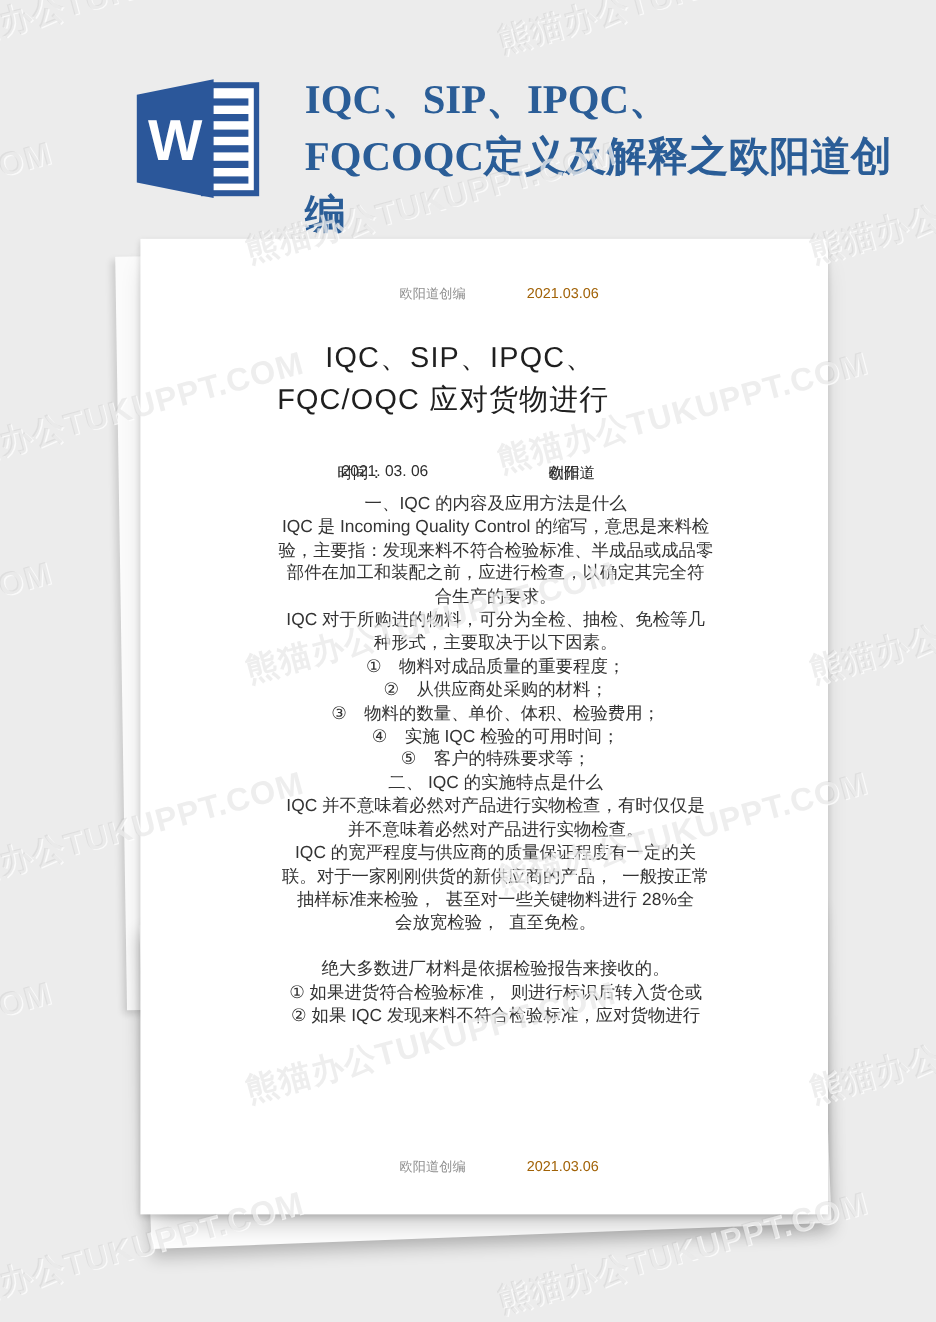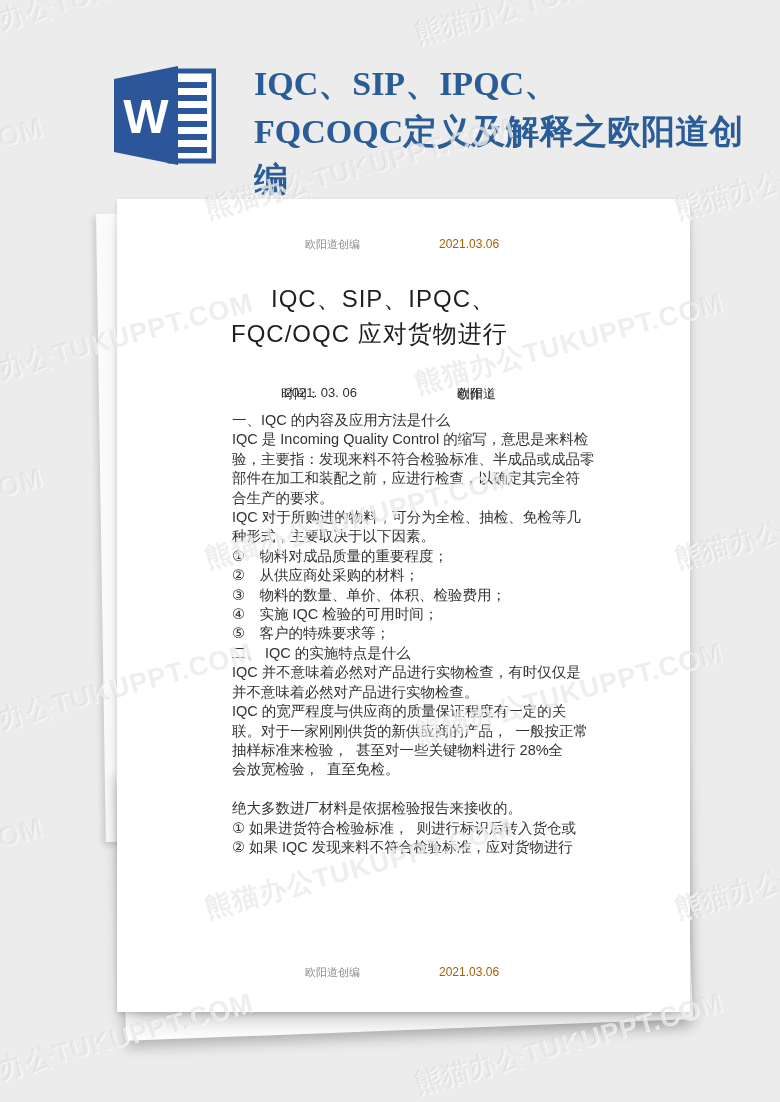--- a/index.html
+++ b/index.html
@@ -36,40 +36,40 @@
     background:#fdfdfd;transform:rotate(-2.2deg);
     box-shadow:0 7px 14px rgba(0,0,0,0.24);z-index:2;
   }
   .doc-page{
     position:absolute;left:117px;top:199px;width:573px;height:813px;
     background:#ffffff;z-index:10;
     box-shadow:0 2px 5px rgba(0,0,0,0.15), 0 14px 22px -10px rgba(0,0,0,0.30);
   }
   
   .doc-hf span{position:absolute;white-space:nowrap;}
-  .hf-author{left:188px;font-size:11px;color:#8f8f8f;}
+  .hf-author{left:216px;font-size:11px;color:#8f8f8f;}
   .hf-date{left:322px;font-size:12px;color:#a16207;}
   .doc-header{position:absolute;top:38px;left:0;width:100%;height:16px;}
   .doc-footer{position:absolute;top:766px;left:0;width:100%;height:16px;}
   .doc-title{
     position:absolute;left:114px;top:82px;
     font-size:24px;line-height:35px;color:#1f1f1f;font-weight:500;
     letter-spacing:1px;white-space:nowrap;
   }
   .doc-title .t1{padding-left:40px;}
   .doc-meta{position:absolute;top:186px;left:0;width:100%;height:18px;
     font-size:13px;color:#2e2e2e;font-weight:500;}
   .doc-meta span{position:absolute;white-space:pre;}
   .meta-time{left:153px;margin-left:11px;}
   .meta-creator{left:340px;}
   .doc-body{
     position:absolute;left:115px;top:212px;width:362px;
     font-size:14.5px;line-height:19.4px;color:#333333;
   }
-  .body-line{white-space:pre;min-height:19.4px;}
+  .body-line{white-space:pre;min-height:19.4px;text-align:center;}
 </style>
 </head>
 <body>
 
 <div class="stage">
 
   <div class="wm-layer">
       <span class="wm" style="left: -60px; top: -25px;">熊猫办公TUKUPPT.COM</span>
       <span class="wm" style="left: 410px; top: -25px;">熊猫办公TUKUPPT.COM</span>
       <span class="wm" style="left: -270px; top: 150px;">熊猫办公TUKUPPT.COM</span>

